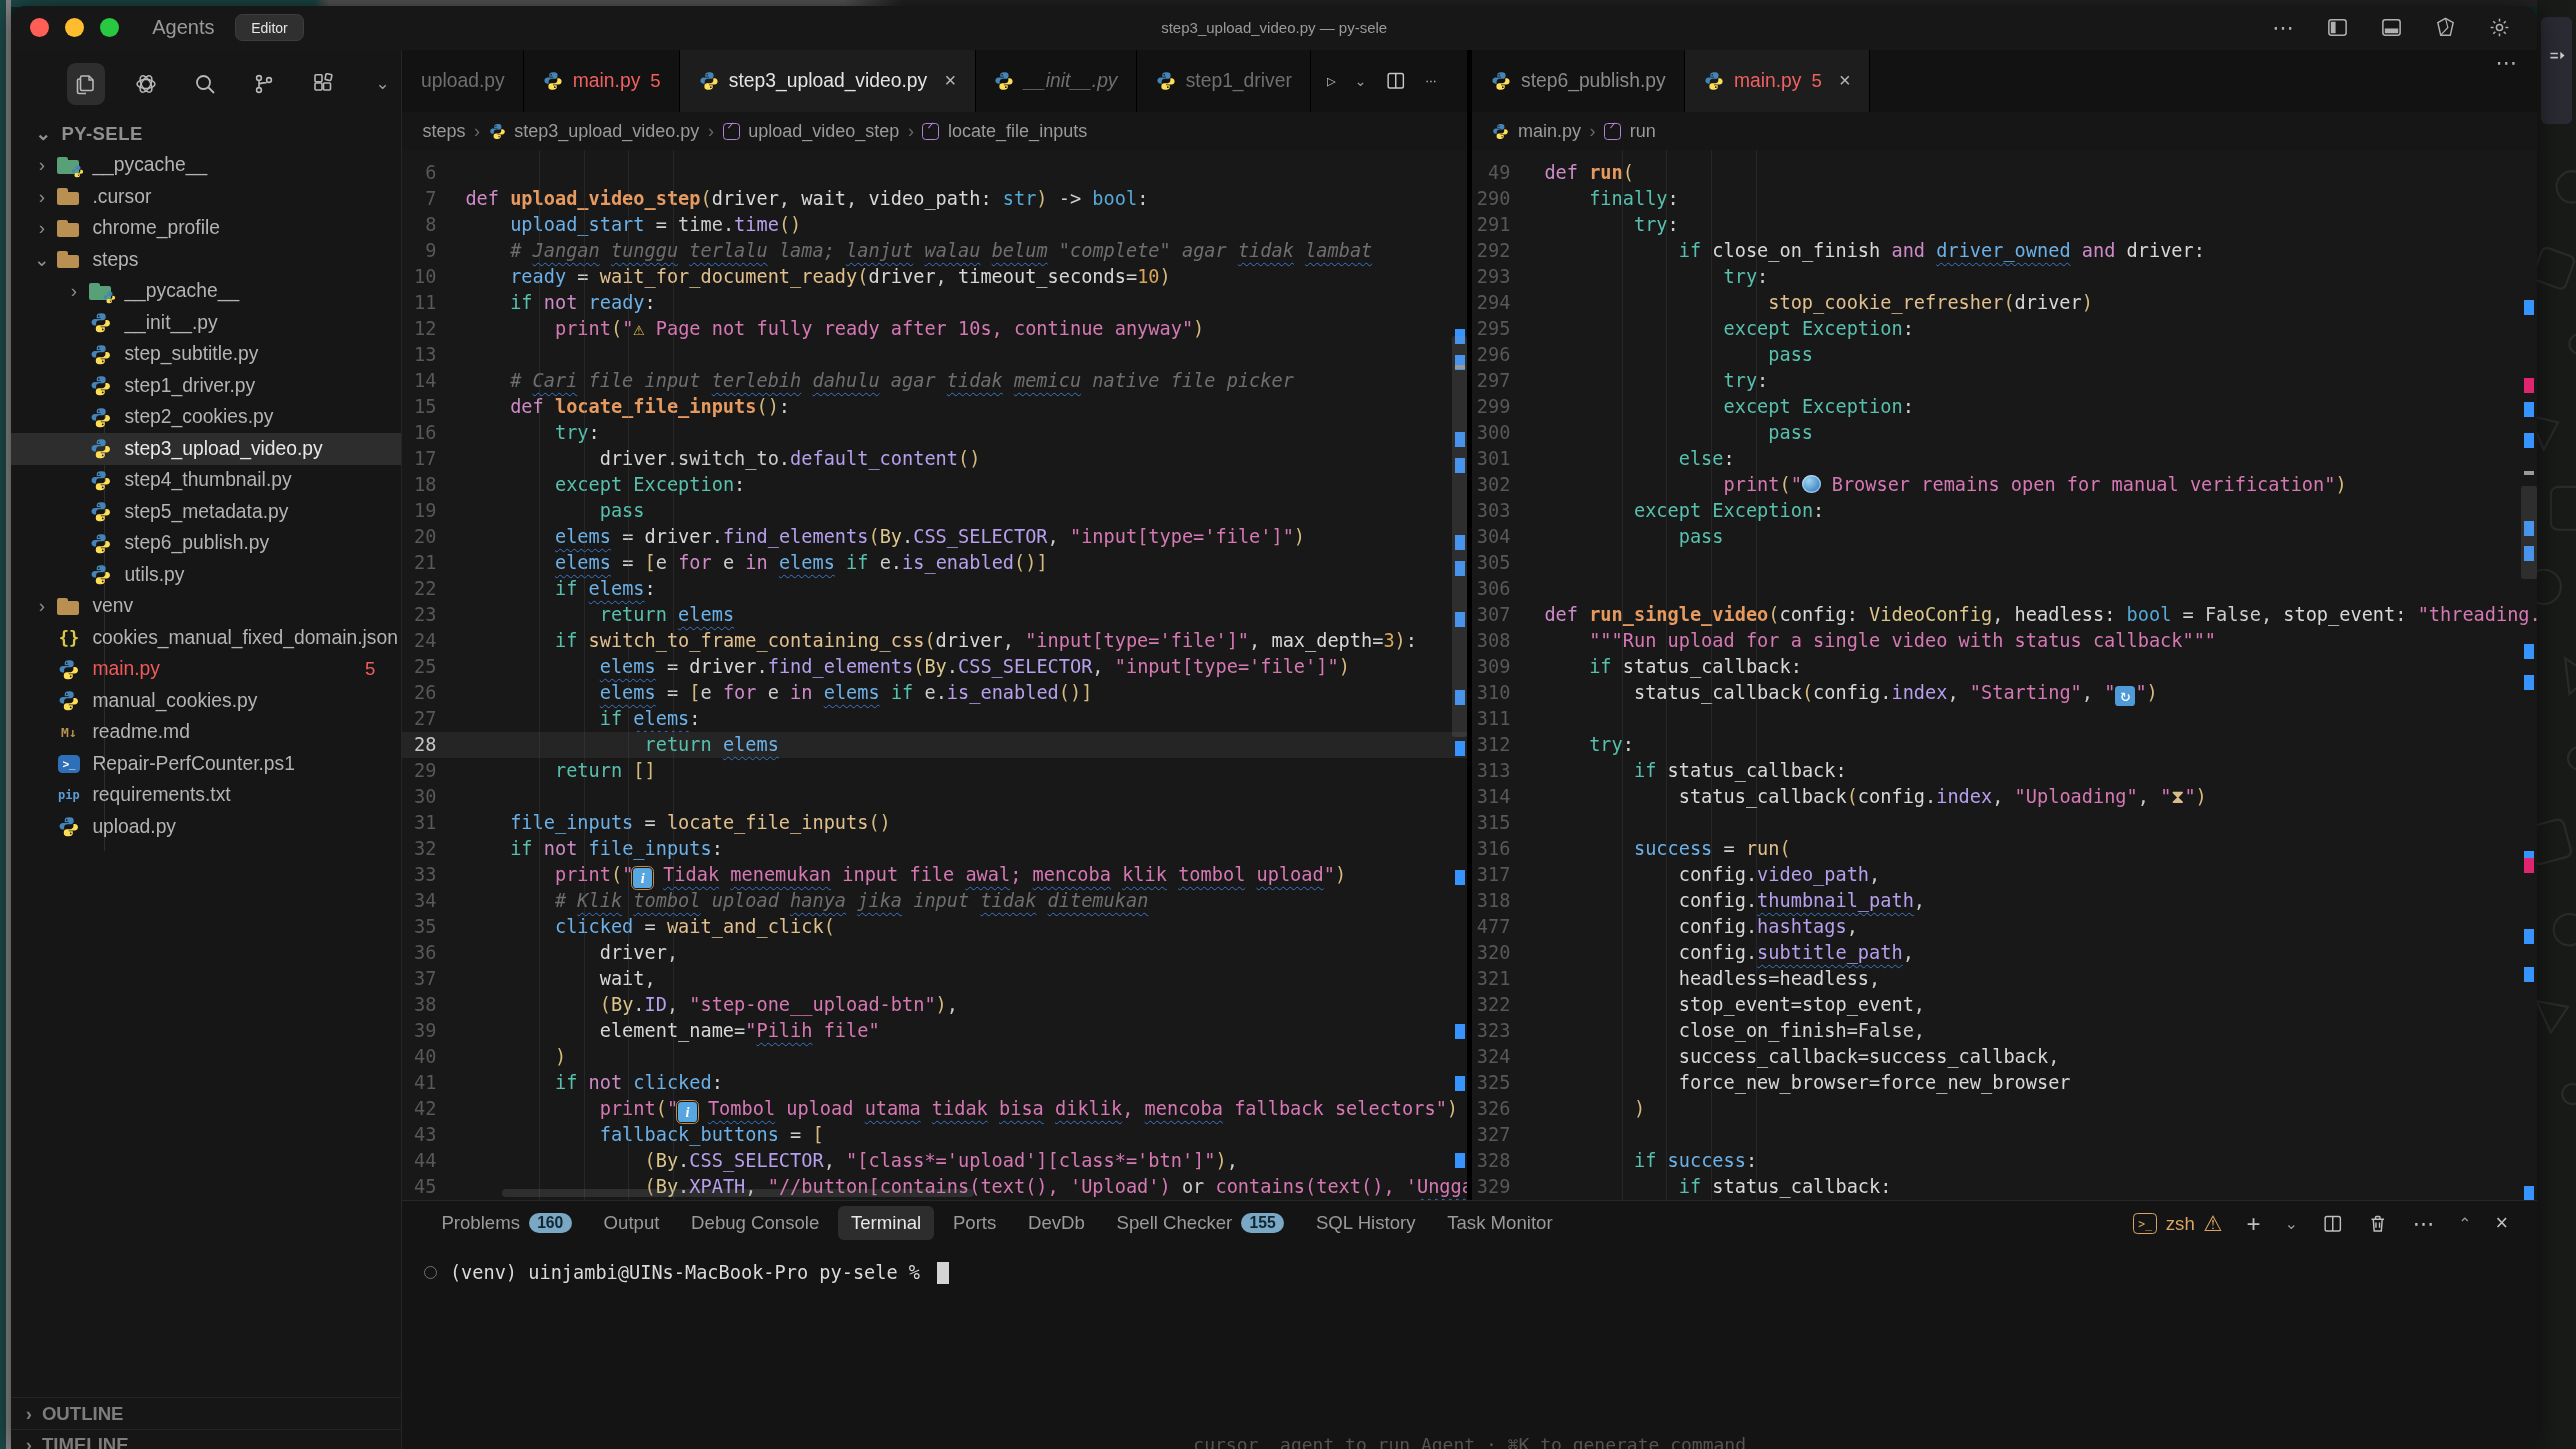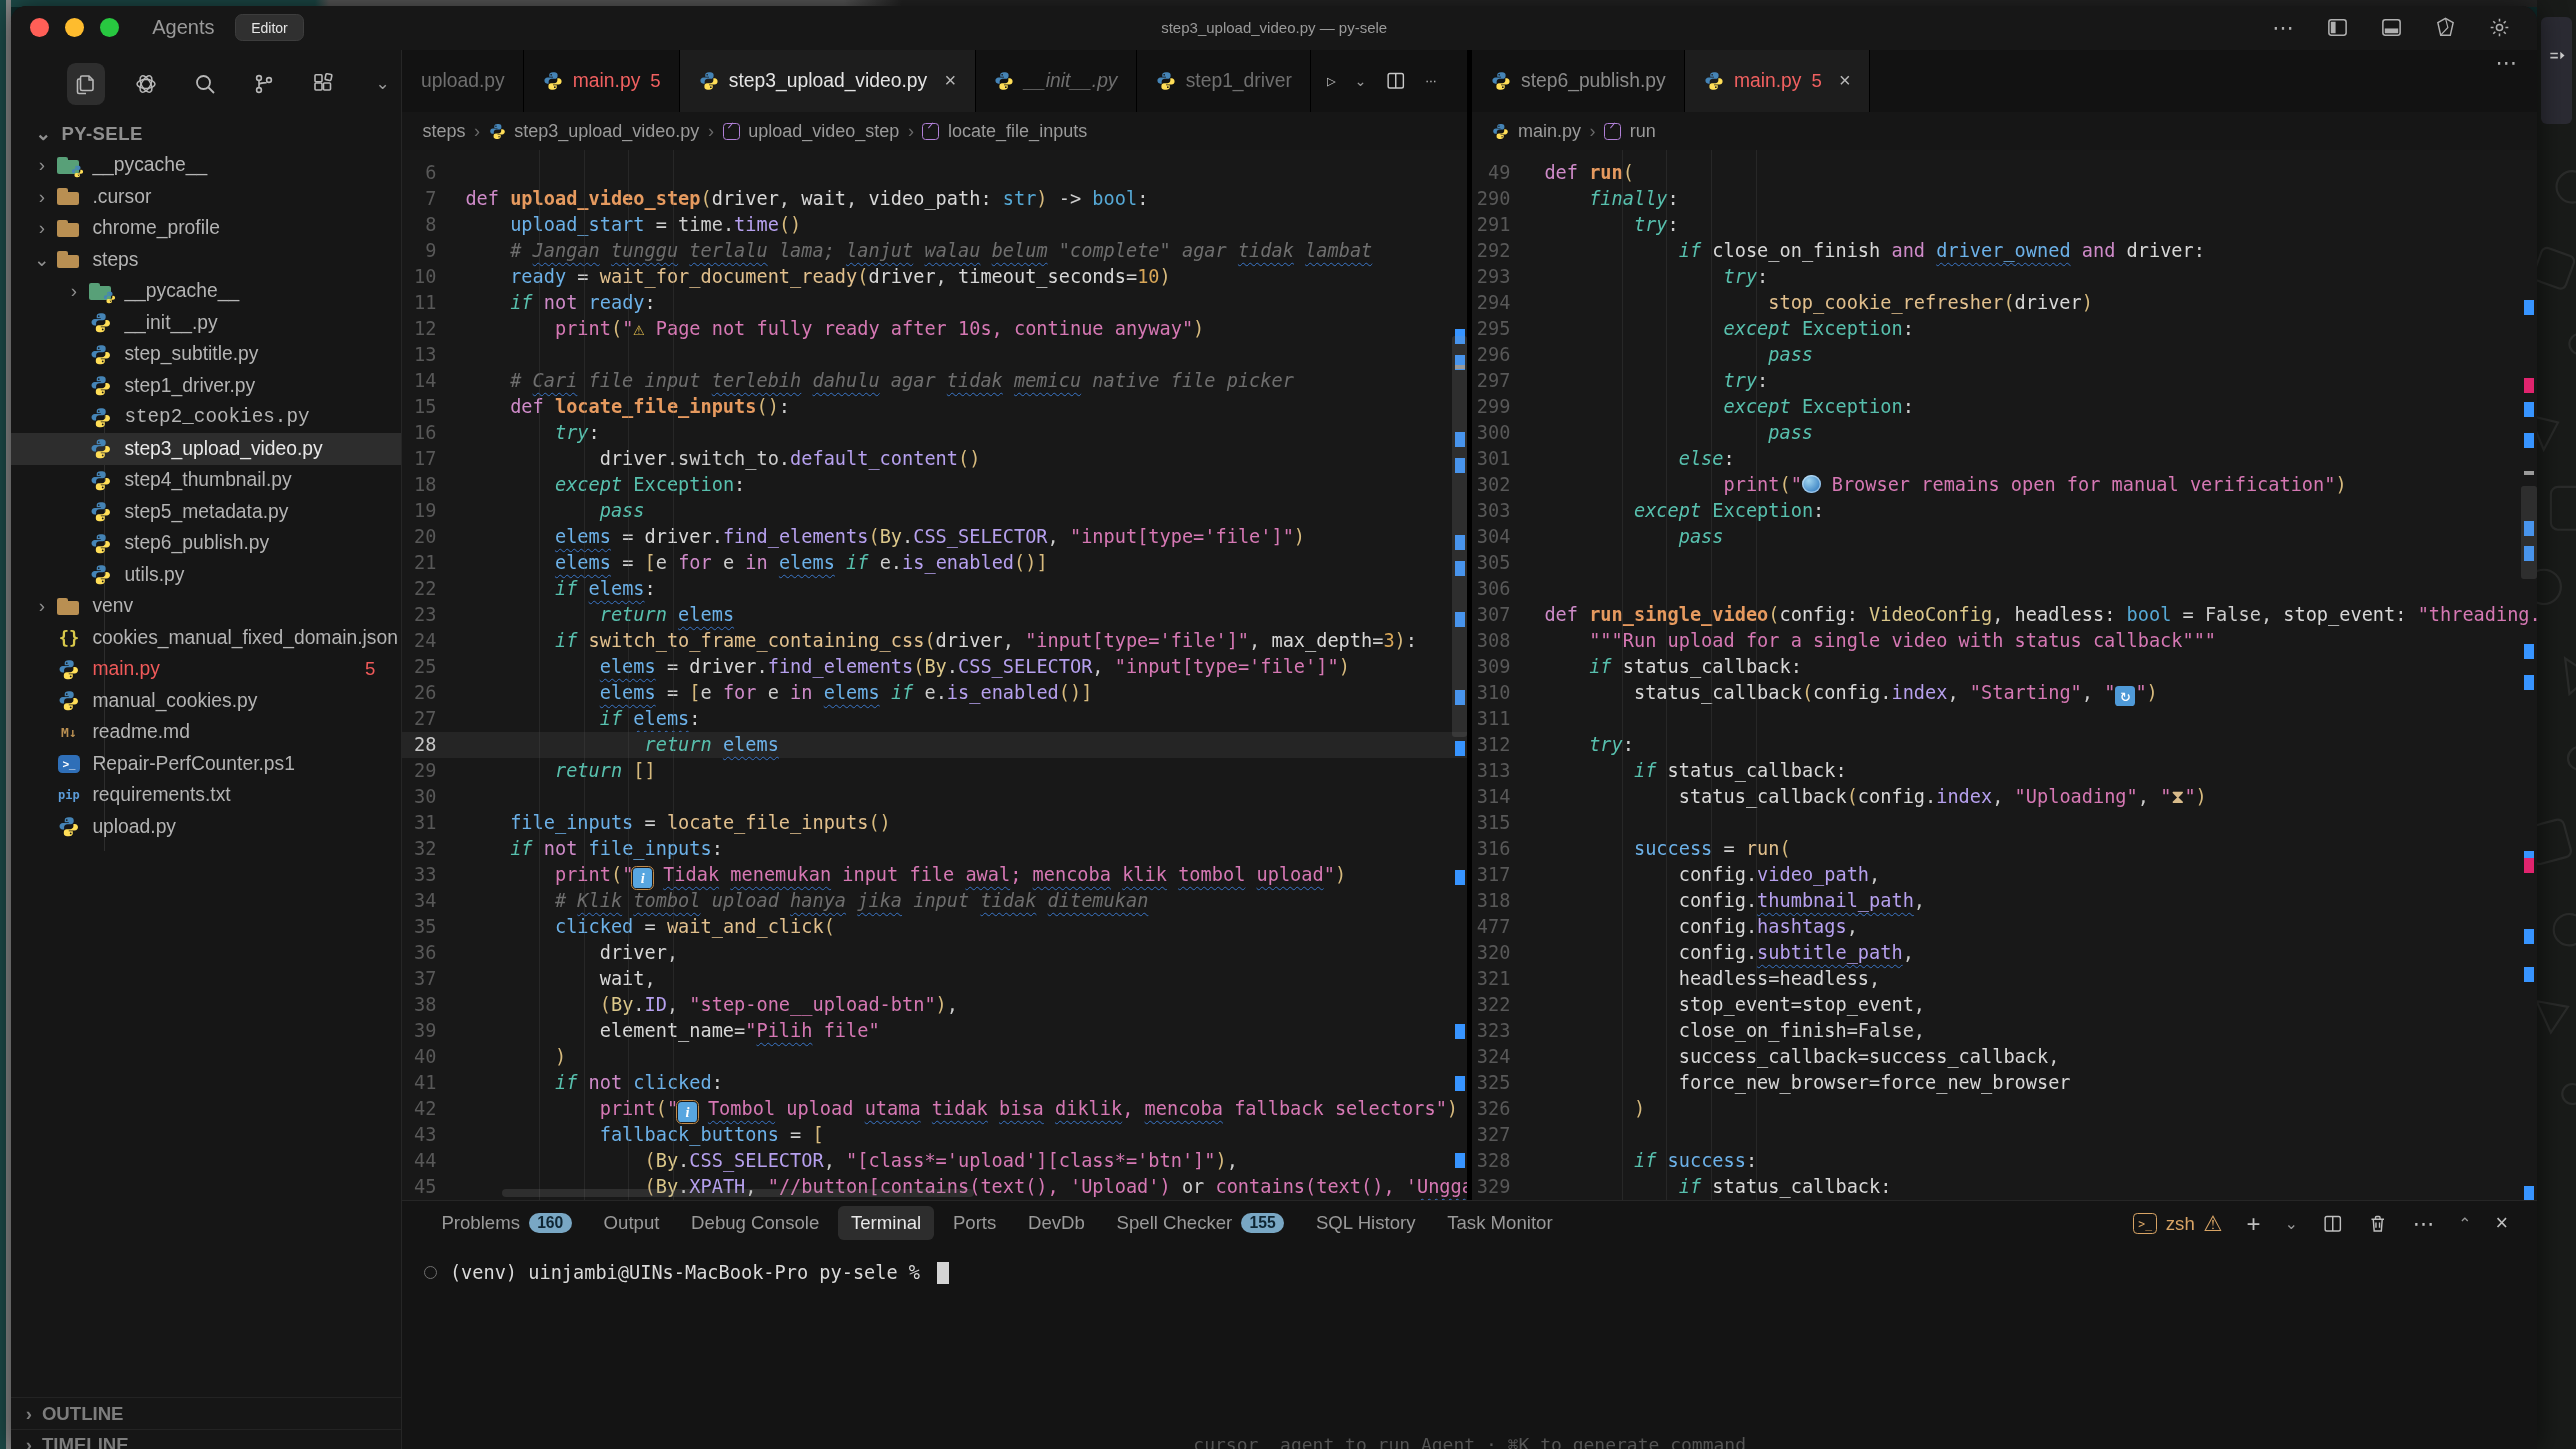--- a/index.html
+++ b/index.html
@@ -94,21 +94,21 @@
   .pane-right .num { width:72px; padding-right:34px; }
   .guide { position:absolute; top:0; bottom:0; width:0.7px; background:rgba(70,70,70,.35); }
   .ruler { position:absolute; right:0; top:0; bottom:0; width:15.7px; }
   .rmark { position:absolute; right:2.9px; width:10px; height:15.7px; }
   .rm-blue{background:#3794ff;} .rm-red{background:#e0246e;} .rm-gray{background:#9a9a9a;height:4.3px;}
   .vthumb { position:absolute; right:0; width:15.7px; background:rgba(150,150,150,.18); border-radius:2.9px; }
   .hthumb { position:absolute; bottom:2.9px; height:8.6px; background:rgba(150,150,150,.18); border-radius:4.3px; }
 
   
   .tk { }
-  .o{color:#cdcdcd} .k{color:#cf8bc9} .c{color:#58c0ae;font-style:italic} .e{color:#58c0ae}
+  .o{color:#cdcdcd} .k{color:#cf8bc9} .c{color:#58c0ae;} .e{color:#58c0ae}
   .fd{color:#e69a5f;font-weight:bold} .f{color:#e2c08d} .m{color:#b6a0ee} .v{color:#6cb1e8}
   .p{color:#d8d8d8;} .s{color:#d678b4} .pr{color:#d678b4} .n{color:#d8a657}
   .cm{color:#6e6e6e;font-style:italic} .t{color:#56a9d6} .cl{color:#dcc88a} .b{color:#d7ba7d}
   .w{color:#e8c14e;font-style:normal}
   .sq{text-decoration:underline wavy #3a76c8; text-decoration-thickness:1.4px; text-underline-offset:5px;}
   .chip{display:inline-block;min-width:18.6px;height:20px;line-height:20px;background:#58a6e0;color:#fff;
         border-radius:3.6px;text-align:center;font-size:14.3px;font-weight:bold;font-style:italic;vertical-align:-2.1px;font-family:"Liberation Serif",serif;}
   .uhl{outline:1.4px solid #c08a4a; outline-offset:1.4px;}
   .chipr{display:inline-block;min-width:20px;height:20px;line-height:19.3px;background:#4f9ad8;color:#fff;border-radius:3.6px;text-align:center;font-size:17px;vertical-align:-2.1px;}
   .hg{color:#d8bb8a}
@@ -357,21 +357,21 @@
         </div>
         <div class="tree-row" style="padding-left: 49px;">
           <span class="spacer"></span>
           <span class="ic">
             <svg width="21.5" height="21.5" class="icon" viewBox="0 0 30 30">
               <use href="#py"></use>
             </svg>
           </span>
           <span>step1_driver.py</span>
         </div>
-        <div class="tree-row" style="padding-left: 49px; font-family: Liberation Mono, monospace;">
+        <div class="tree-row" style="padding-left: 49px;">
           <span class="spacer"></span>
           <span class="ic">
             <svg width="21.5" height="21.5" class="icon" viewBox="0 0 30 30">
               <use href="#py"></use>
             </svg>
           </span>
           <span>step2_cookies.py</span>
         </div>
         <div class="tree-row selected" style="padding-left: 49px;">
           <span class="spacer"></span>

